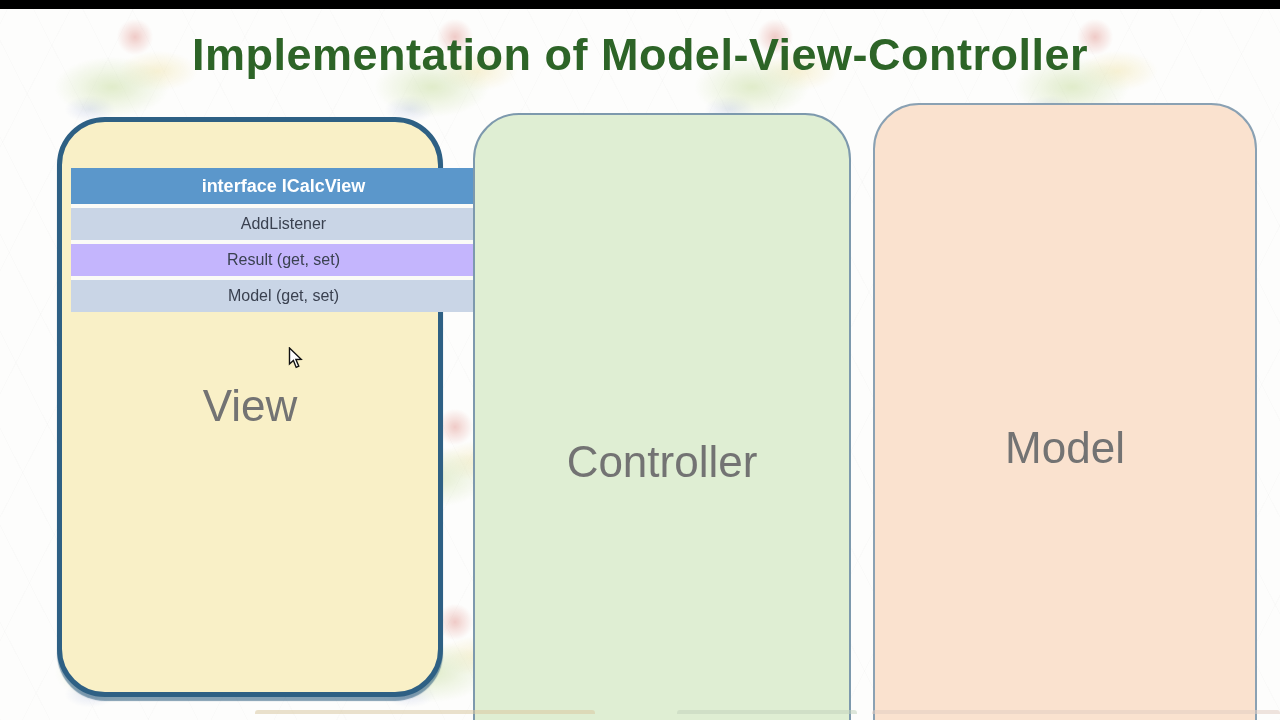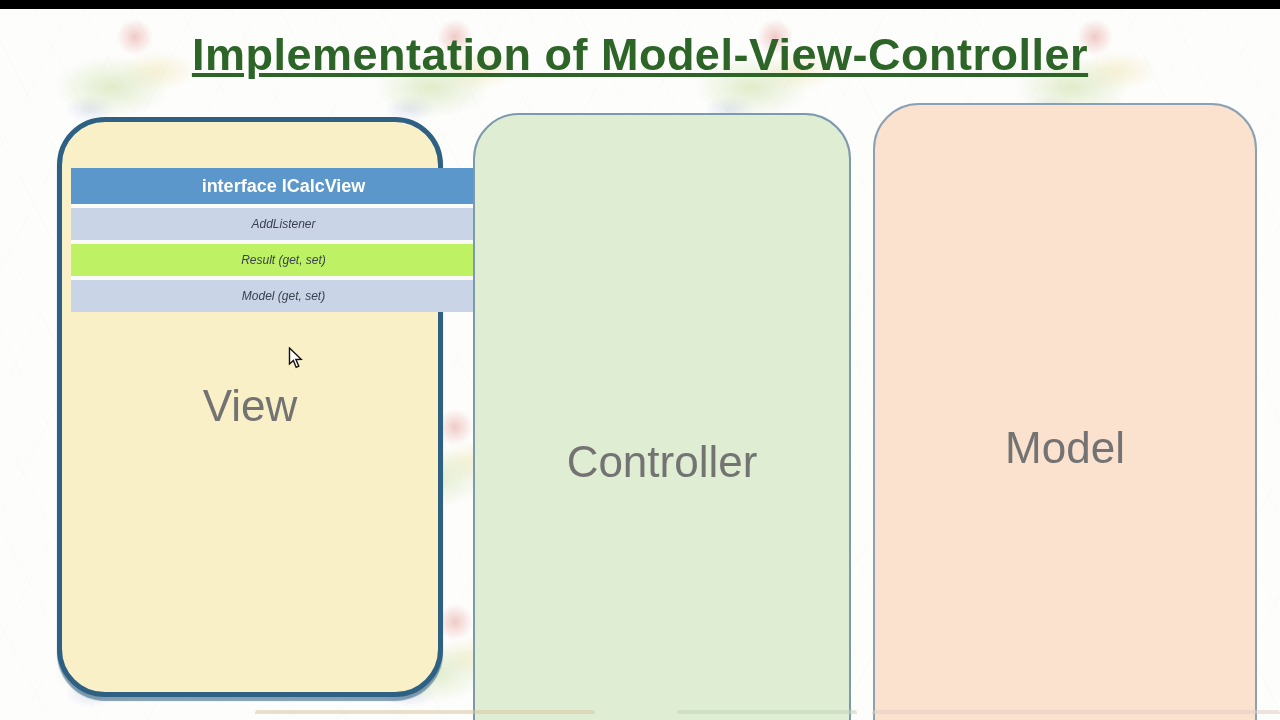--- a/index.html
+++ b/index.html
@@ -35,21 +35,20 @@
   .slide-title {
     position: absolute;
     left: 0; top: 30px;
     width: 1280px;
     text-align: center;
     font-size: 45px;
     line-height: 50px;
     font-weight: bold;
     color: #2d6427;
     letter-spacing: 0.5px;
-    text-decoration: underline;
   }
   .panel {
     position: absolute;
     box-sizing: border-box;
   }
   .panel-view {
     left: 57px; top: 117px;
     width: 386px; height: 580px;
     background: #f9f0c7;
     border: 5px solid #2e6084;
@@ -91,31 +90,30 @@
     color: #ffffff;
     font-weight: bold;
     font-size: 18px;
     display: flex;
     align-items: center;
     justify-content: center;
     margin-bottom: 4px;
   }
   .iface-row {
     height: 32px;
-    font-size: 12px;
+    font-size: 16px;
     color: #3a4150;
     display: flex;
     align-items: center;
     justify-content: center;
     margin-bottom: 4px;
-    font-style: italic;
   }
   .iface-row:last-child { margin-bottom: 0; }
   .row-shade-a { background: #c9d5e6; }
-  .row-shade-b { background: #bef264; }
+  .row-shade-b { background: #c4b5fd; }
   
   .cursor {
     position: absolute;
     left: 288px; top: 347px;
     width: 16px; height: 22px;
   }
   
   .reflect {
     position: absolute;
     top: 710px;

